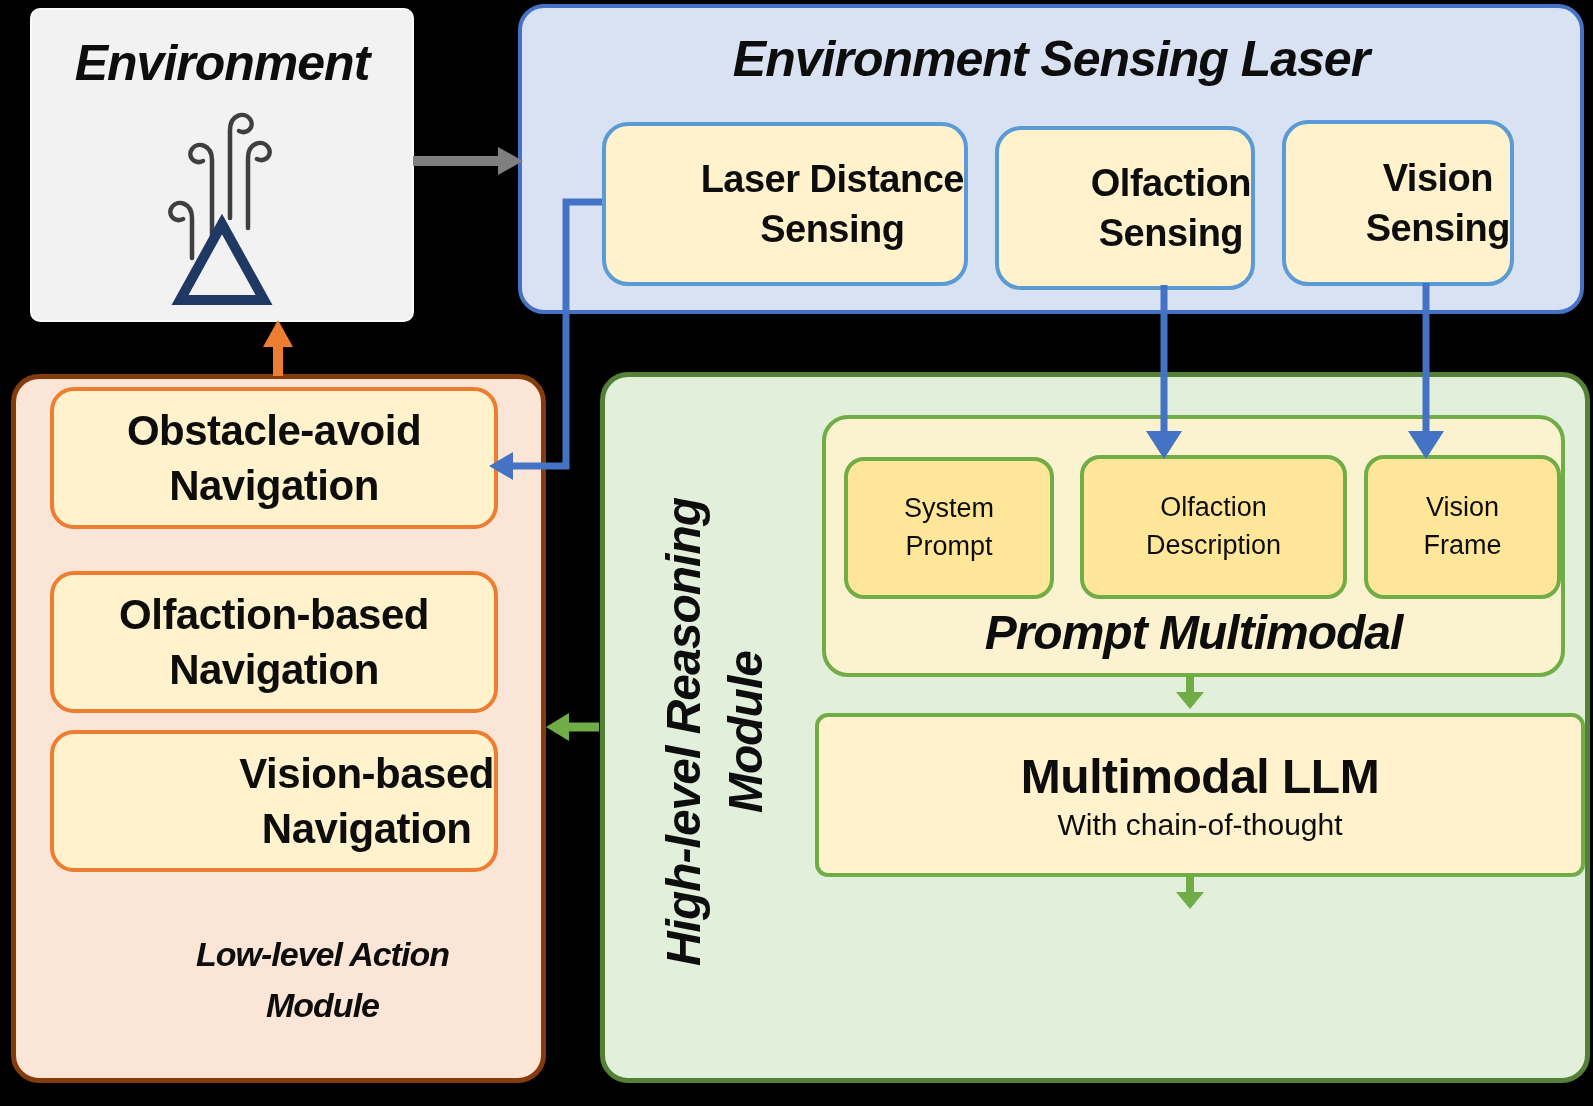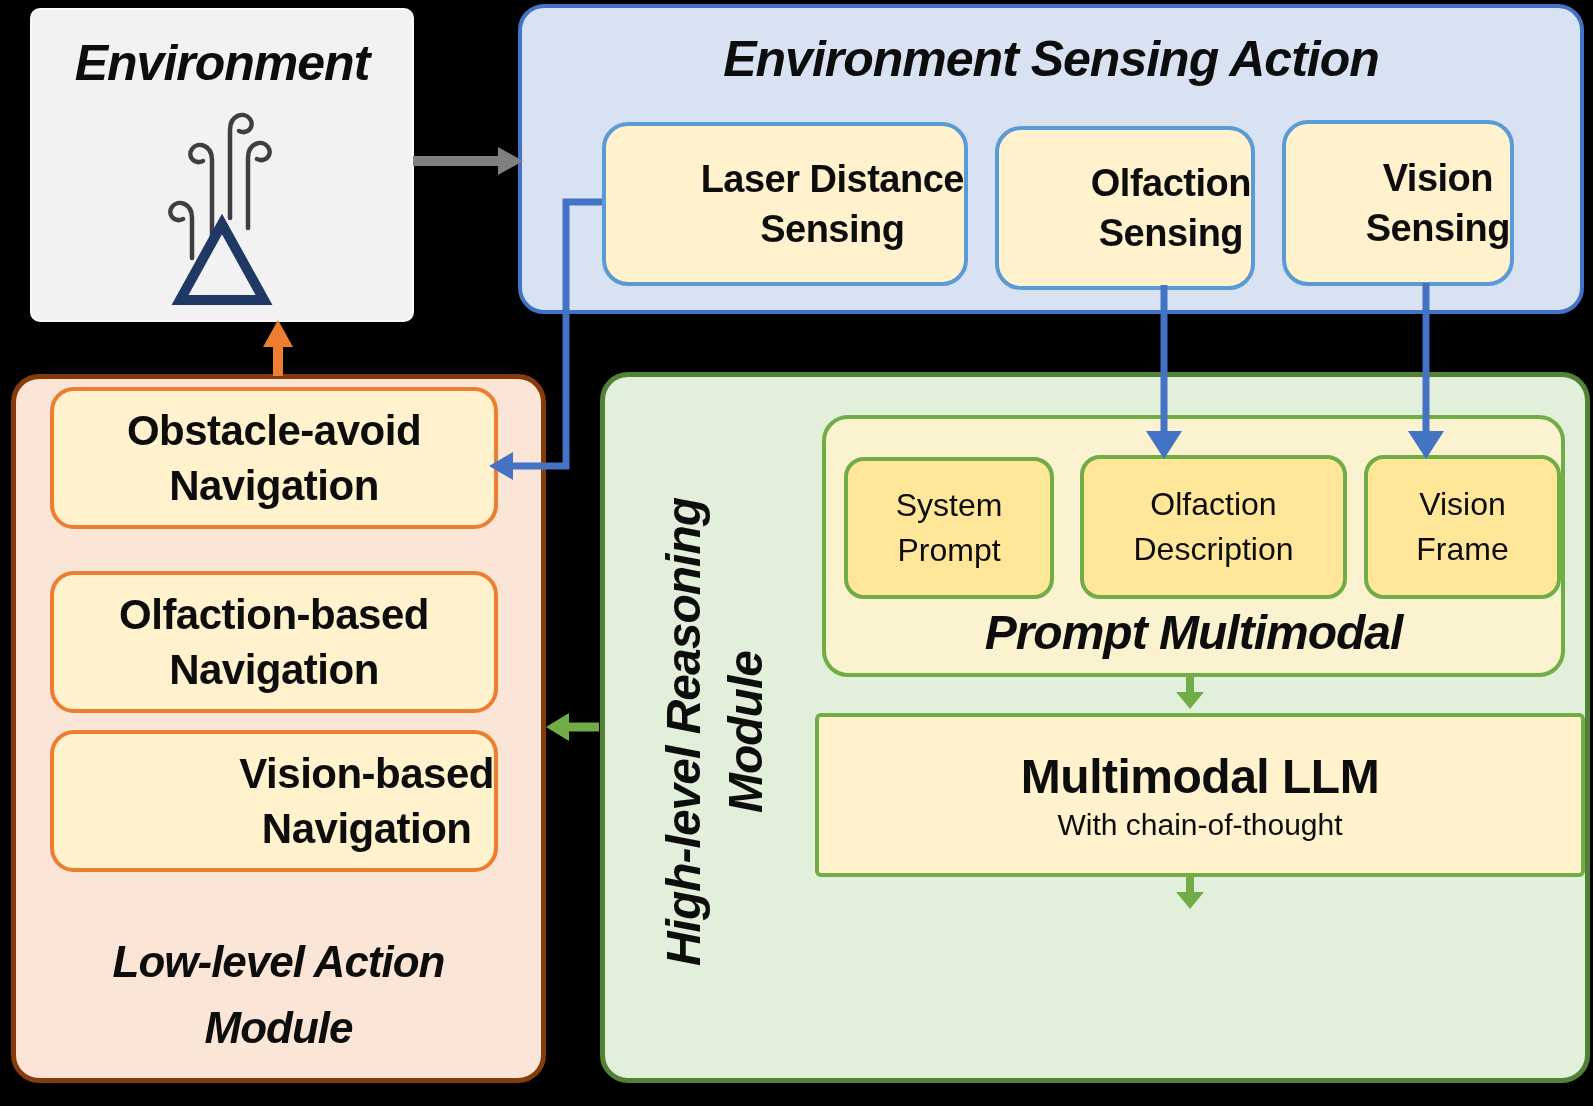--- a/index.html
+++ b/index.html
@@ -37,38 +37,38 @@
   #sensing-box-vision{left:760px; top:112px; width:232px; height:166px;}
   
   #lowlevel-module{left:11px; top:374px; width:535px; height:709px; background:var(--lowlevel-fill);
     border:5px solid var(--lowlevel-border); border-radius:28px; box-sizing:border-box;}
   .nav-box{left:34px; width:448px; height:142px; background:var(--nav-box-fill);
     border:4px solid var(--nav-box-border); border-radius:24px; box-sizing:border-box;
     display:flex; align-items:center; justify-content:center; font-size:42px;}
   #nav-box-obstacle{top:8px;}
   #nav-box-olfaction{top:192px;}
   #nav-box-vision{top:351px;justify-content:flex-end;}
-  #lowlevel-title{width:100%; top:550px; font-size:44px; line-height:1.5;}
+  #lowlevel-title{width:100%; top:550px; font-size:34px; line-height:1.5;padding-left:44px;}
   
   #highlevel-module{left:600px; top:372px; width:990px; height:711px; background:var(--green-fill);
     border:5px solid var(--green-border); border-radius:28px; box-sizing:border-box;}
   #highlevel-title{left:-240px; top:225px; width:700px; height:260px; transform:rotate(-90deg);
     display:flex; flex-direction:column; align-items:center; justify-content:center;
     font-size:48px; line-height:1.3;}
   #promptgen-box{left:217px; top:38px; width:743px; height:262px; background:var(--promptgen-fill);
     border:4px solid var(--inner-green-border); border-radius:26px; box-sizing:border-box;}
   .prompt-item{background:var(--prompt-item-fill); border:4px solid var(--inner-green-border);
     border-radius:20px; box-sizing:border-box; display:flex; align-items:center; justify-content:center;
-    font-size:32px; font-weight:normal; text-align:center; line-height:1.4;}
+    font-size:27px; font-weight:normal; text-align:center; line-height:1.4;}
   #prompt-item-system{left:18px; top:38px; width:210px; height:142px;}
   #prompt-item-olfaction{left:254px; top:36px; width:267px; height:144px;}
   #prompt-item-vision{left:538px; top:36px; width:197px; height:144px;}
   #promptgen-title{width:100%; top:186px; font-size:48px;}
   .big-yellow{left:210px; width:770px; background:var(--yellow-box-fill);
-    border:4px solid var(--inner-green-border); border-radius:6px; box-sizing:border-box;
+    border:4px solid var(--inner-green-border); border-radius:13px; box-sizing:border-box;
     display:flex; flex-direction:column; align-items:center; justify-content:center;}
   #llm-box{top:336px; height:164px;}
   #llm-title{font-weight:bold; font-size:48px; letter-spacing:-0.5px;}
   #llm-subtitle{font-size:30px; margin-top:4px;}
   #decoder-box{top:535px; height:160px;}
   #decoder-title{font-weight:bold; font-size:48px; letter-spacing:-0.5px;}
   
   #arrows{left:0; top:0; pointer-events:none;}
   .st-gray{stroke:var(--arrow-gray);} .fl-gray{fill:var(--arrow-gray);}
   .st-orange{stroke:var(--arrow-orange);} .fl-orange{fill:var(--arrow-orange);}
@@ -85,21 +85,21 @@
     <svg id="env-icon" class="abs" width="122" height="206" viewBox="0 0 122 206">
       <path d="M30 156 L30 116 C30 101 16 97 10 105 C5 112 12 121 21 117" fill="none" stroke="var(--icon-plume)" stroke-width="4.5" stroke-linecap="round"></path>
       <path d="M50 136 L50 58 C50 43 36 39 30 47 C25 54 32 63 41 59" fill="none" stroke="var(--icon-plume)" stroke-width="4.5" stroke-linecap="round"></path>
       <path d="M68 116 L68 28 C68 13 82 9 88 17 C93 24 86 33 77 29" fill="none" stroke="var(--icon-plume)" stroke-width="4.5" stroke-linecap="round"></path>
       <path d="M86 126 L86 56 C86 41 100 37 106 45 C111 52 104 61 95 57" fill="none" stroke="var(--icon-plume)" stroke-width="4.5" stroke-linecap="round"></path>
       <path d="M60 122 L18 198 L102 198 Z" fill="none" stroke="var(--icon-navy)" stroke-width="10" stroke-linejoin="miter"></path>
     </svg>
   </div>
 
   <div id="sensing-module" class="abs">
-    <div id="sensing-title" class="abs module-title">Environment Sensing Action</div>
+    <div id="sensing-title" class="abs module-title">Environment Sensing Laser</div>
     <div id="sensing-box-laser" class="abs sensing-box">
       <div class="box-label">
         <div>Laser Distance</div>
         <div>Sensing</div>
       </div>
     </div>
     <div id="sensing-box-olfaction" class="abs sensing-box">
       <div class="box-label">
         <div>Olfaction</div>
         <div>Sensing</div>

